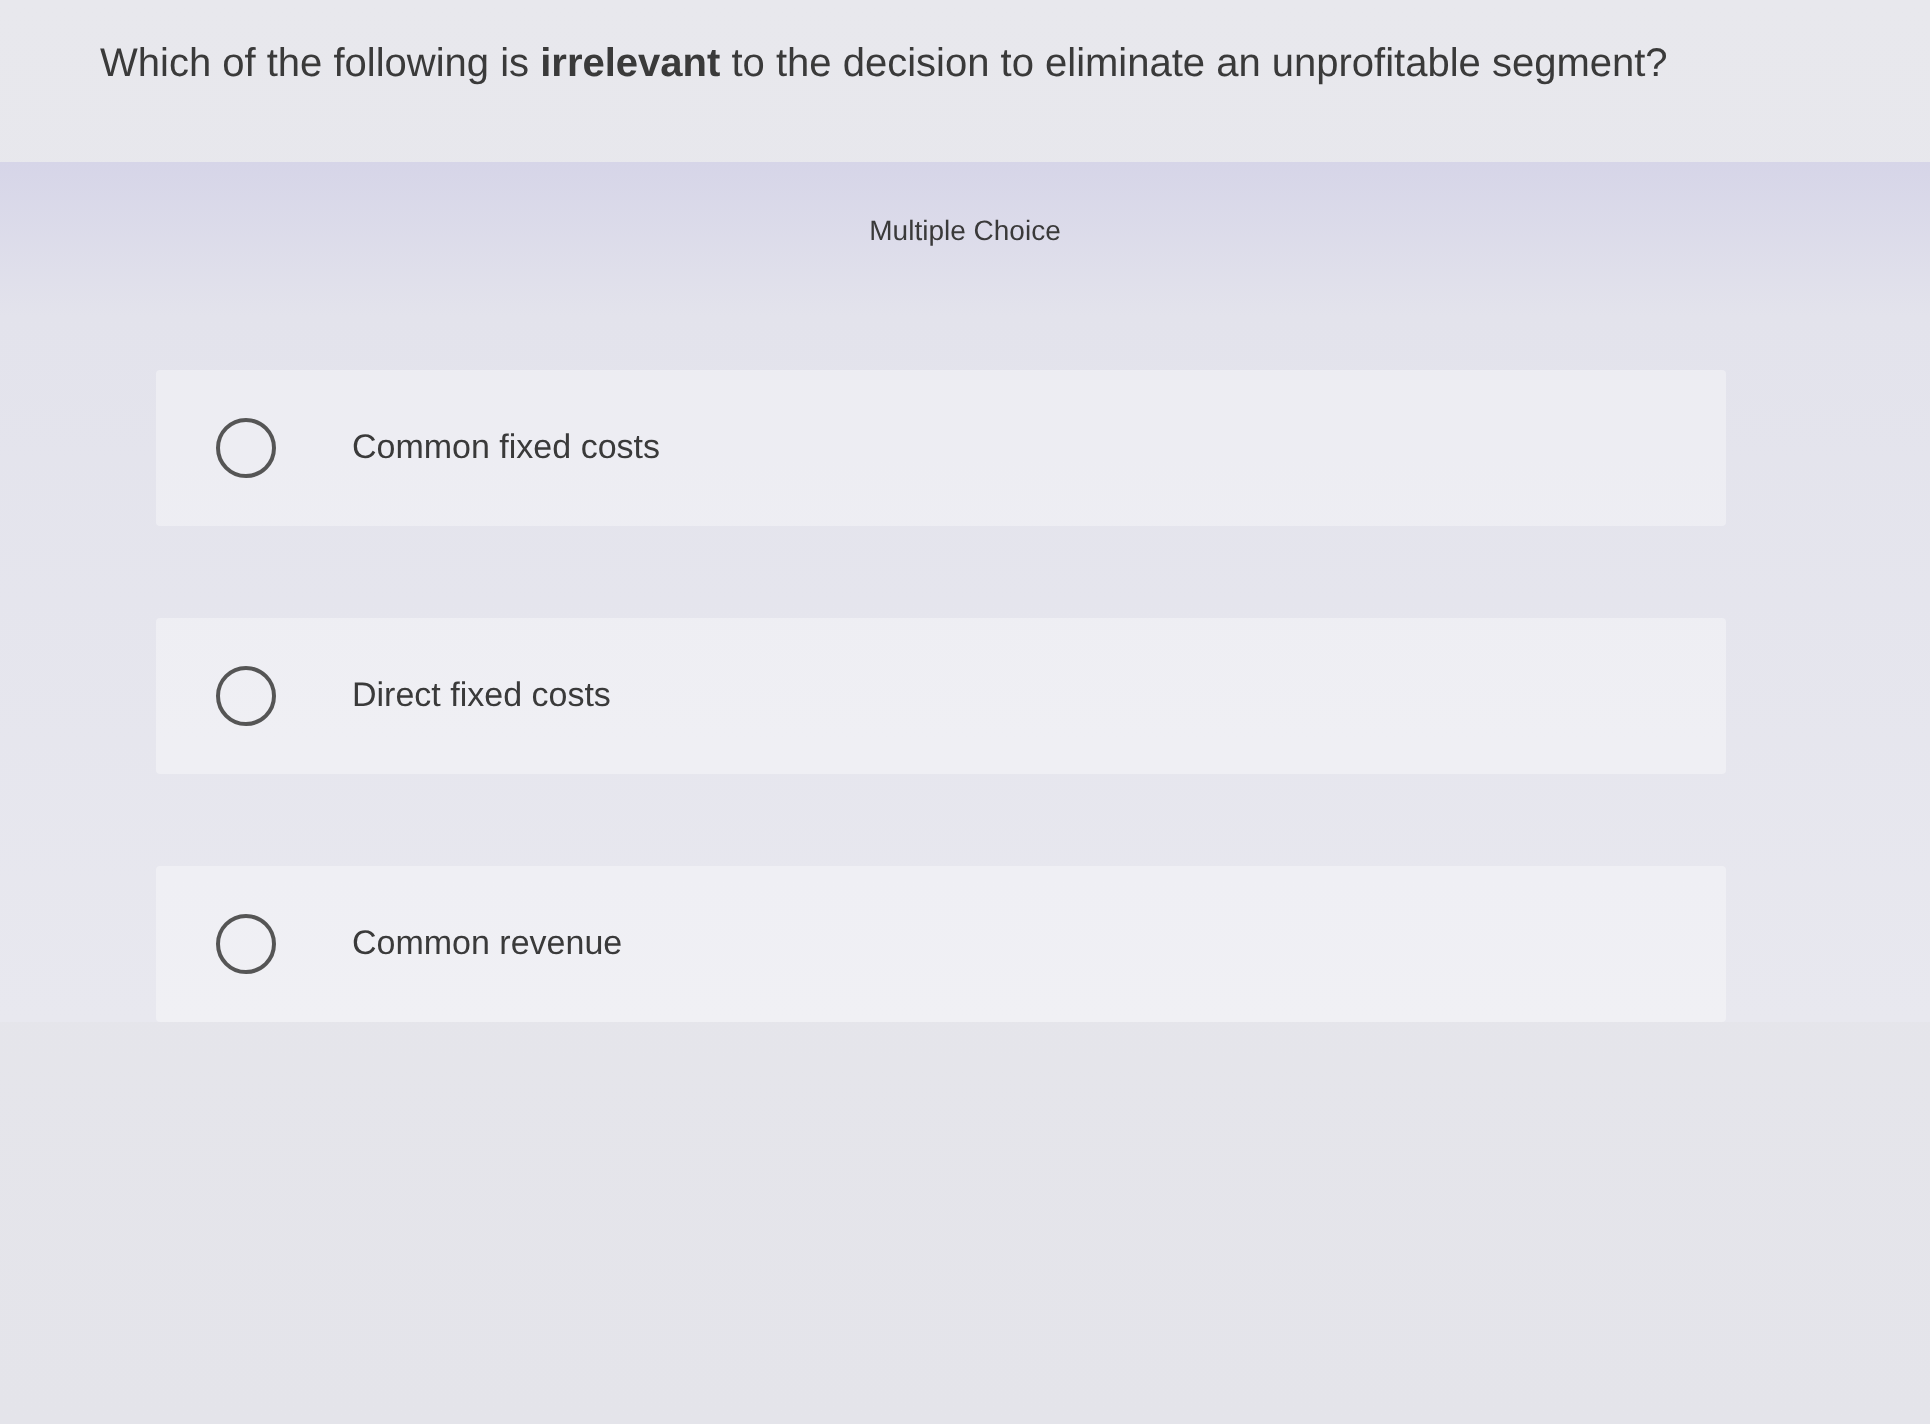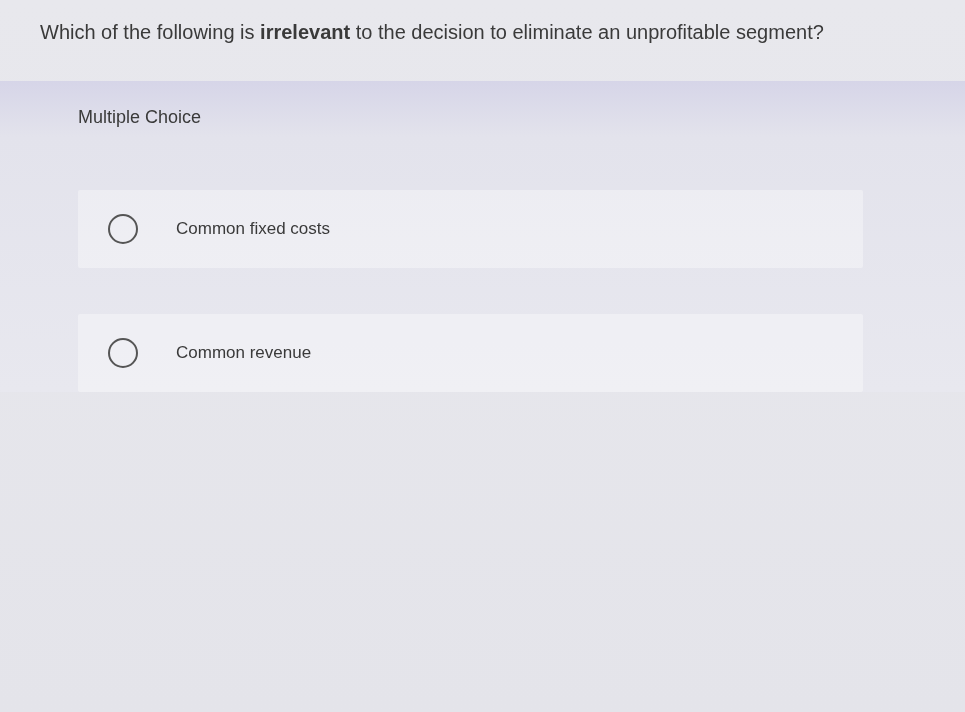--- a/index.html
+++ b/index.html
@@ -9,37 +9,39 @@
     }
     body {
       font-family: Arial, Helvetica, sans-serif;
       background: linear-gradient(180deg, #e8e8ed 0%, #e4e4ea 100%);
       width: 965px;
       height: 712px;
       overflow: hidden;
     }
     .question-area {
       padding: 18px 28px 35px 40px;
+      margin-left: 10px;
     }
     .question-text {
       font-size: 20px;
       color: #3a3a3a;
       line-height: 1.4;
     }
     .question-text .bold {
       font-weight: bold;
     }
     .answer-section {
       background: linear-gradient(180deg, #d6d5e8 0%, #e3e3ec 18%, #e8e8ef 100%);
       padding: 0;
     }
     .section-header {
       padding: 26px 78px 22px 78px;
-      font-size: 18px;
+      font-size: 14px;
       color: #3a3a3a;
+      text-align: center;
     }
     .options-container {
       padding: 40px 102px 0 78px;
     }
     .option-row {
       display: flex;
       align-items: center;
       background: rgba(255, 255, 255, 0.35);
       padding: 24px 20px 24px 30px;
       margin-bottom: 46px;
@@ -74,20 +76,24 @@
 
 <div class="answer-section">
   <div class="section-header">Multiple Choice</div>
   <div class="options-container">
 
     <div class="option-row">
       <div class="radio-circle"></div>
       <div class="option-label">Common fixed costs</div>
     </div>
 
+    <div class="option-row">
+      <div class="radio-circle"></div>
+      <div class="option-label">Direct fixed costs</div>
+    </div>
 
 
     <div class="option-row">
       <div class="radio-circle"></div>
       <div class="option-label">Common revenue</div>
     </div>
 
   </div>
 </div>
 

